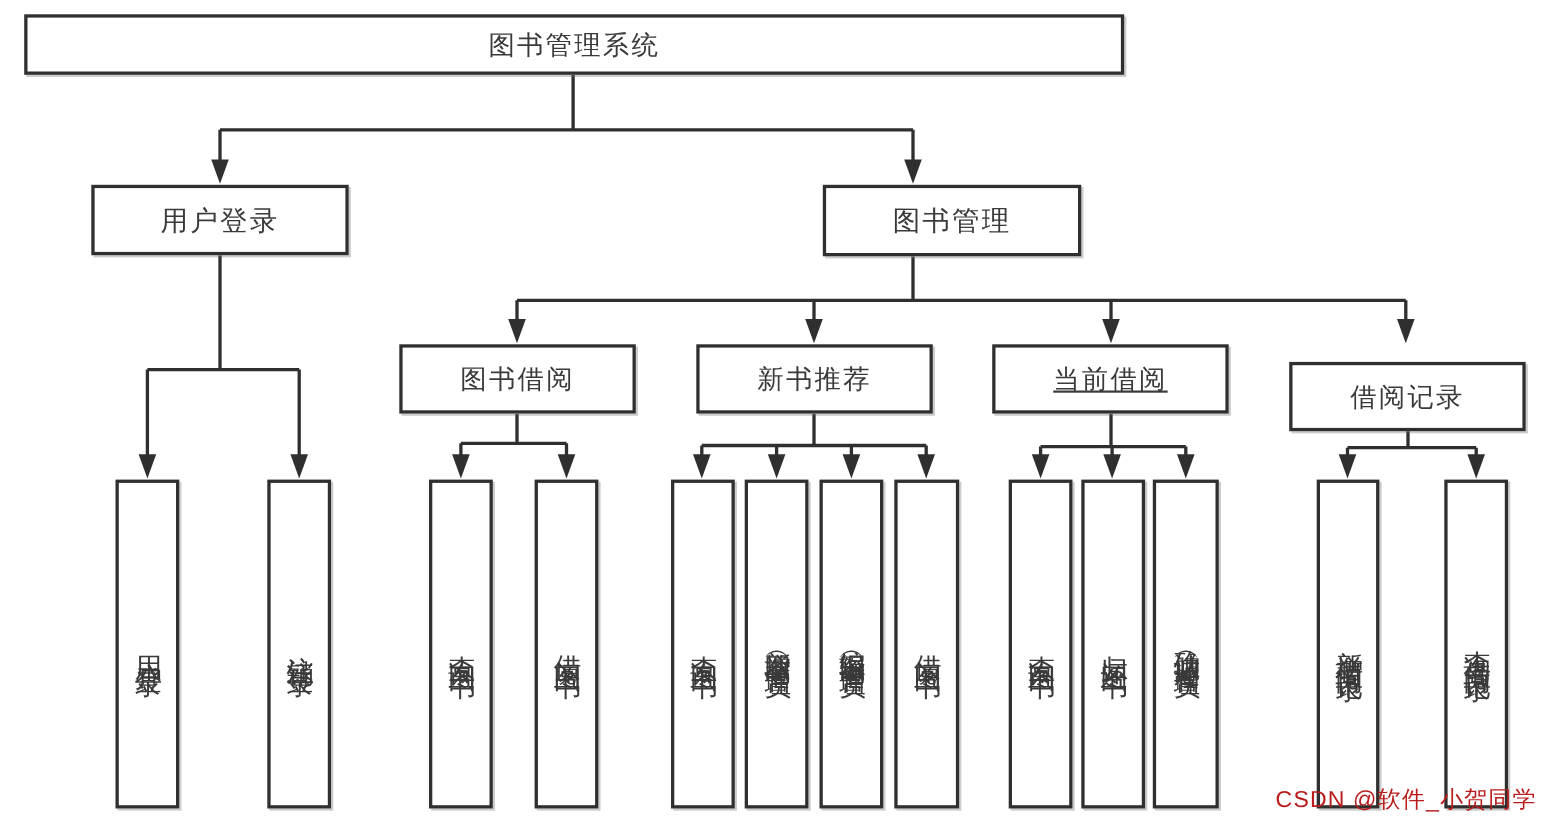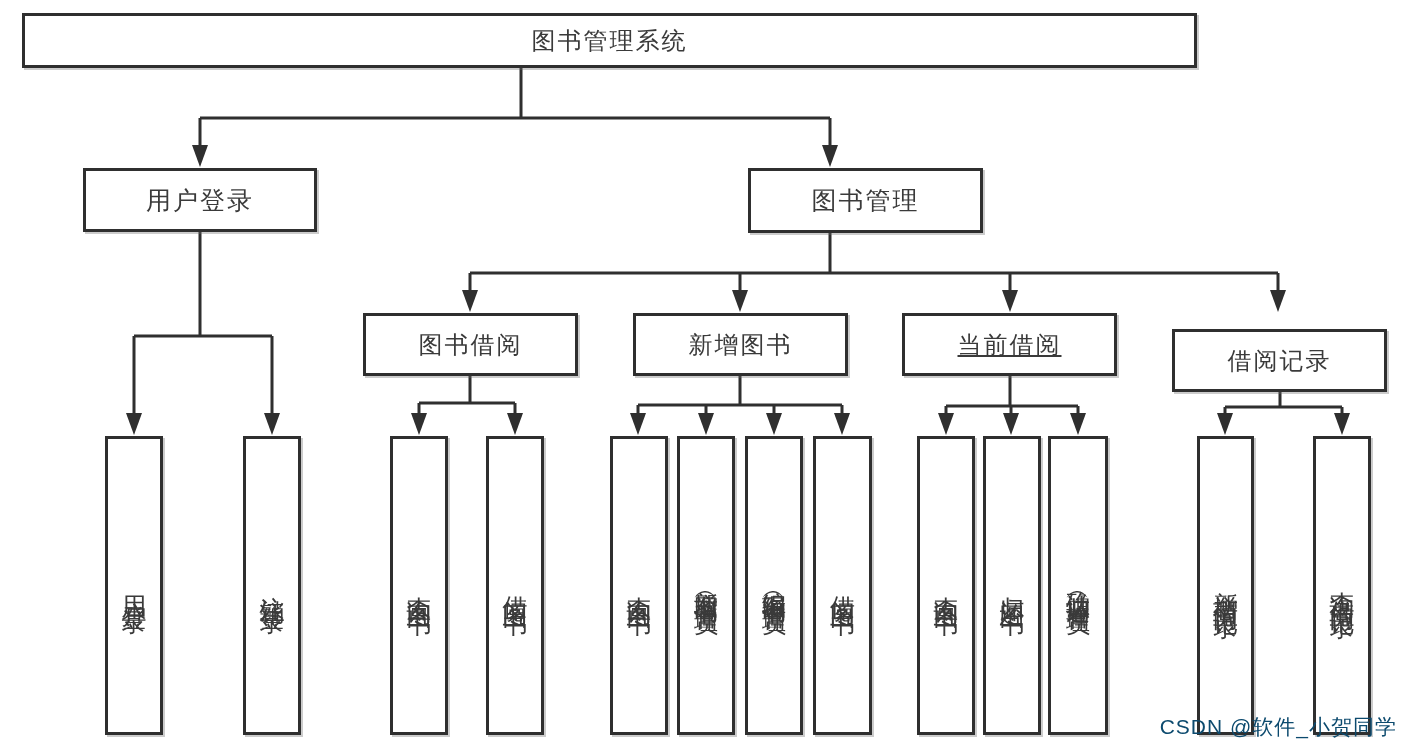--- a/index.html
+++ b/index.html
@@ -44,21 +44,21 @@
     font-size:25px;
     letter-spacing:5px;
     line-height:1;
     white-space:nowrap;
   }
   .leaf.long span{letter-spacing:3px;font-size:24px;}
   .watermark{
     position:absolute;
     right:8px;bottom:6px;
     font-size:21px;
-    color:#0c4a6e;
+    color:#b91c1c;
     z-index:5;
     letter-spacing:1px;
     white-space:nowrap;
   }
 </style>
 </head>
 <body>
 
 <div class="stage">
 
@@ -102,36 +102,36 @@
       <polygon points="774,435 766,413 782,413"></polygon>
       <polygon points="842,435 834,413 850,413"></polygon>
       <polygon points="946,435 938,413 954,413"></polygon>
       <polygon points="1011,435 1003,413 1019,413"></polygon>
       <polygon points="1078,435 1070,413 1086,413"></polygon>
       <polygon points="1225,435 1217,413 1233,413"></polygon>
       <polygon points="1342,435 1334,413 1350,413"></polygon>
     </g>
   </svg>
 
-  <div class="node root hlabel" style="left:22px;top:13px;width:1175px;height:55px;">
+  <div class="node root hlabel" style="left:22px;top:13px;width:1000px;height:55px;">
     <span>图书管理系统</span>
   </div>
 
   <div class="node hlabel" style="left:83px;top:168px;width:234px;height:64px;">
     <span>用户登录</span>
   </div>
   <div class="node hlabel" style="left:712px;top:168px;width:235px;height:65px;margin-left:36px;">
     <span>图书管理</span>
   </div>
 
   <div class="node l3 hlabel" style="left:363px;top:313px;width:215px;height:63px;">
     <span>图书借阅</span>
   </div>
   <div class="node l3 hlabel" style="left:633px;top:313px;width:215px;height:63px;">
-    <span>新增图书</span>
+    <span>新书推荐</span>
   </div>
   <div class="node l3 hlabel" style="left:902px;top:313px;width:215px;height:63px;text-decoration:underline;">
     <span>当前借阅</span>
   </div>
   <div class="node l3 hlabel" style="left:1172px;top:313px;width:215px;height:63px;margin-top:16px;">
     <span>借阅记录</span>
   </div>
 
   <div class="leaf" style="left:105px;top:436px;width:58px;height:299px;">
     <span>用户登录</span>

